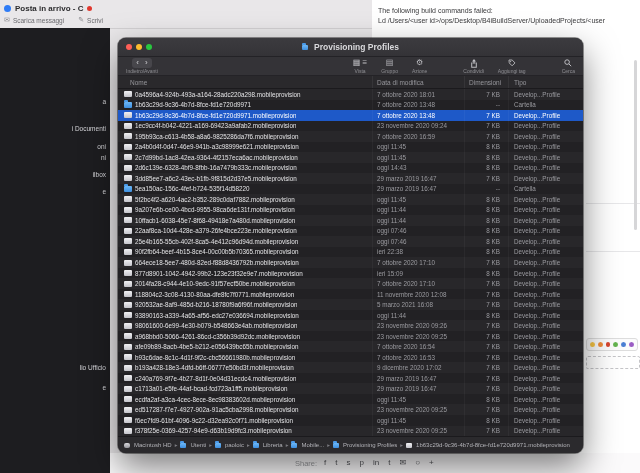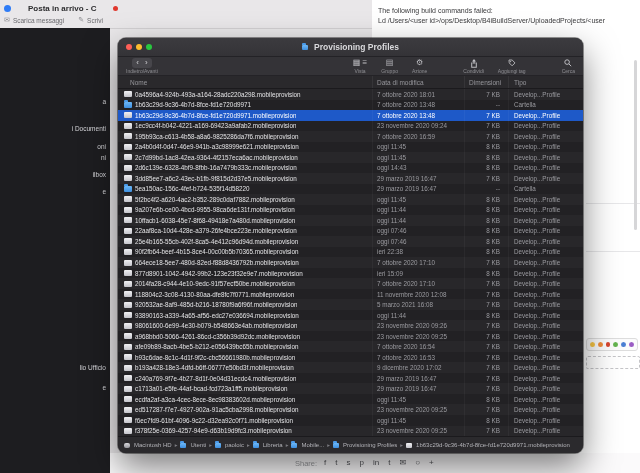--- a/index.html
+++ b/index.html
@@ -1,21 +1,21 @@
 <!DOCTYPE html>
 <html><head>
 <meta charset="utf-8">
 <style>
   html,body{margin:0;padding:0}
   body{width:640px;height:473px;position:relative;overflow:hidden;
        font-family:"Liberation Sans",sans-serif;background:#e9e7e9;}
 
   
   .mail-toolbar{position:absolute;left:0;top:0;width:372px;height:28px;background:#e9e7e9;border-bottom:1px solid #d2d0d2;}
-  .mail-title-row{position:absolute;left:4px;top:4px;display:flex;align-items:center;gap:17px;}
+  .mail-title-row{position:absolute;left:4px;top:4px;display:flex;align-items:center;gap:4px;}
   .blue-dot{width:7px;height:7px;border-radius:50%;background:#2f7cf6;}
   .mail-title{font-size:8px;font-weight:bold;color:#2c2c2e;white-space:nowrap;}
   .red-dot{width:5px;height:5px;border-radius:50%;background:#e0382e;}
   .mail-btn-row{position:absolute;left:4px;top:16px;display:flex;gap:14px;align-items:center;}
   .mail-btn{display:flex;gap:3px;align-items:center;font-size:6.5px;color:#6a6a6e;}
   .mail-btn .g{font-size:7px;color:#8a8a8e;}
 
   .mail-sidebar{position:absolute;left:0;top:28px;width:110px;height:445px;background:#1d1d20;}
   .sb-item{position:absolute;right:4px;font-size:6.5px;color:#d6d6da;white-space:nowrap;}
 

